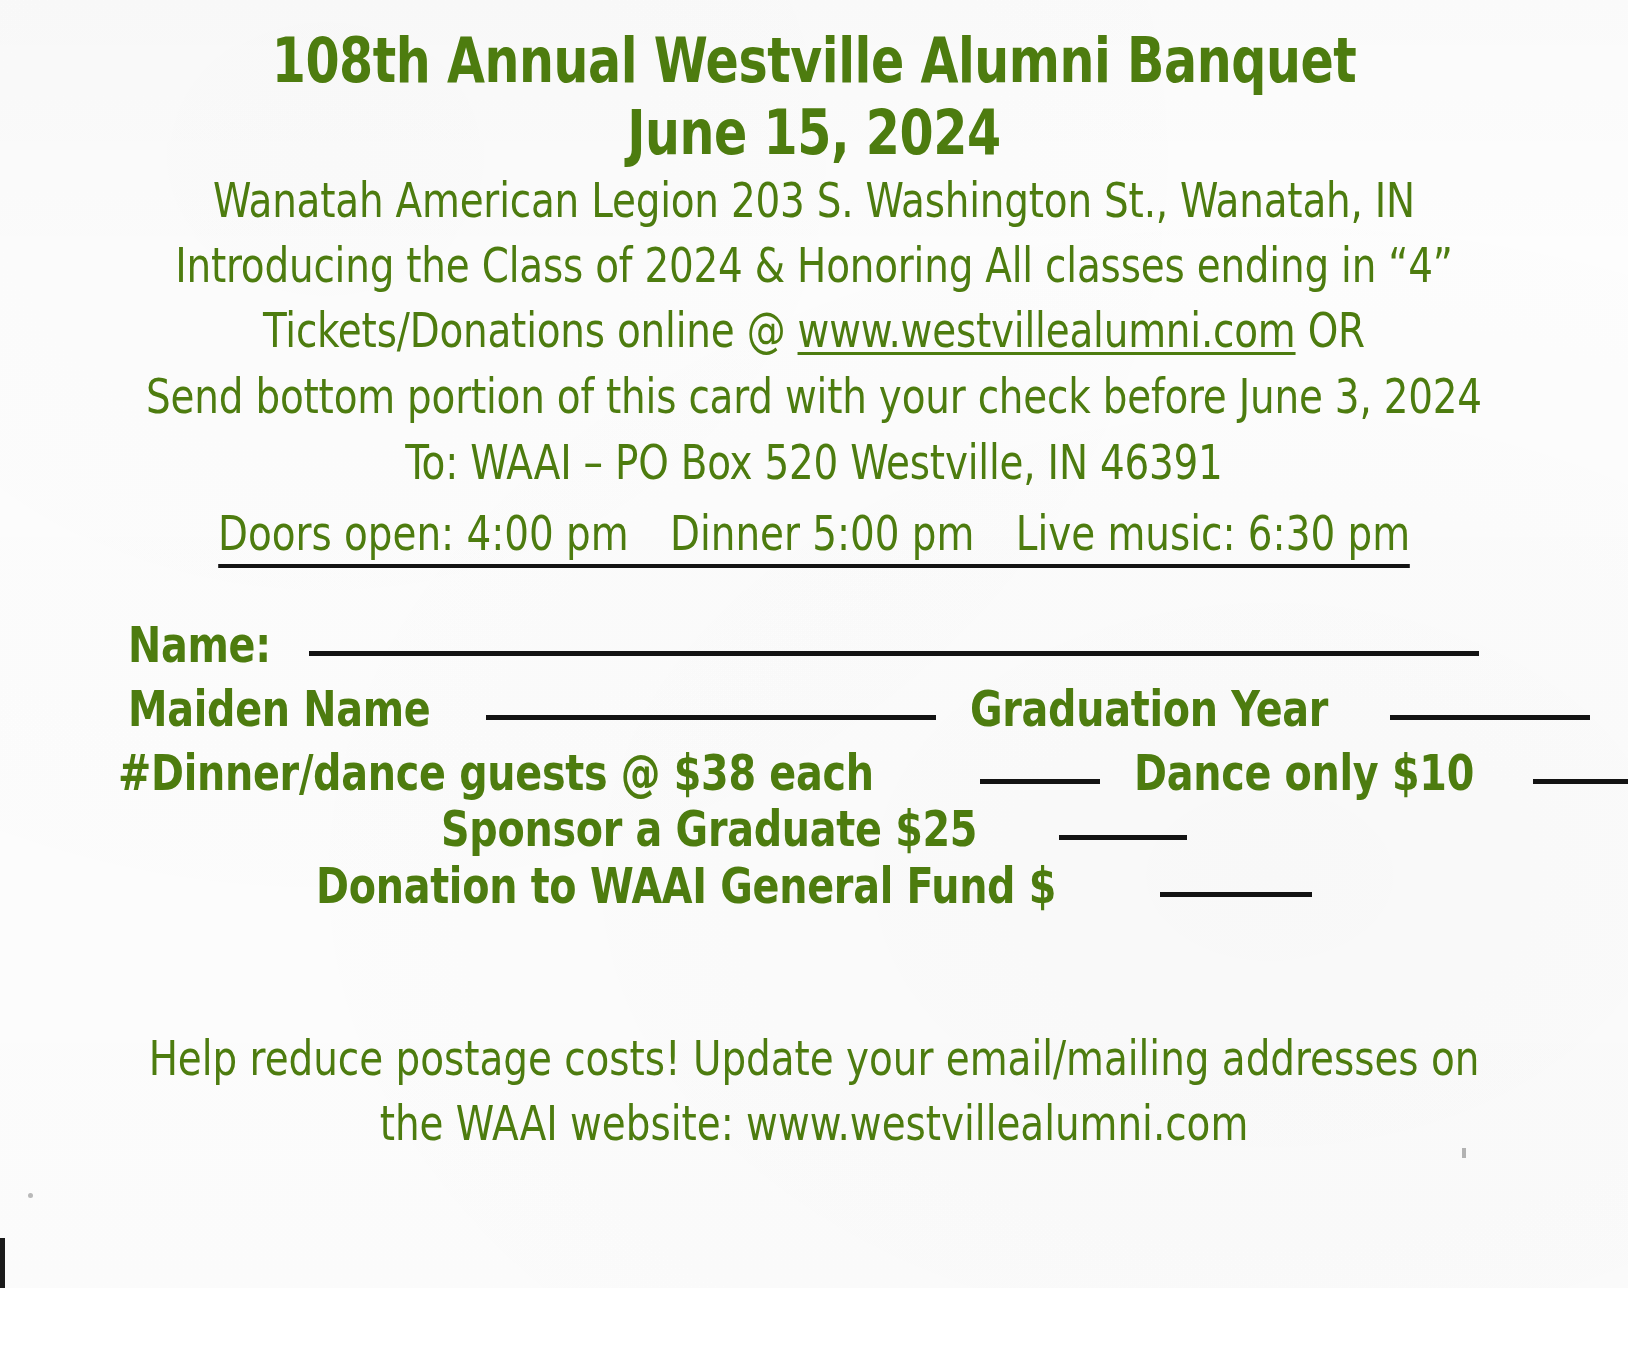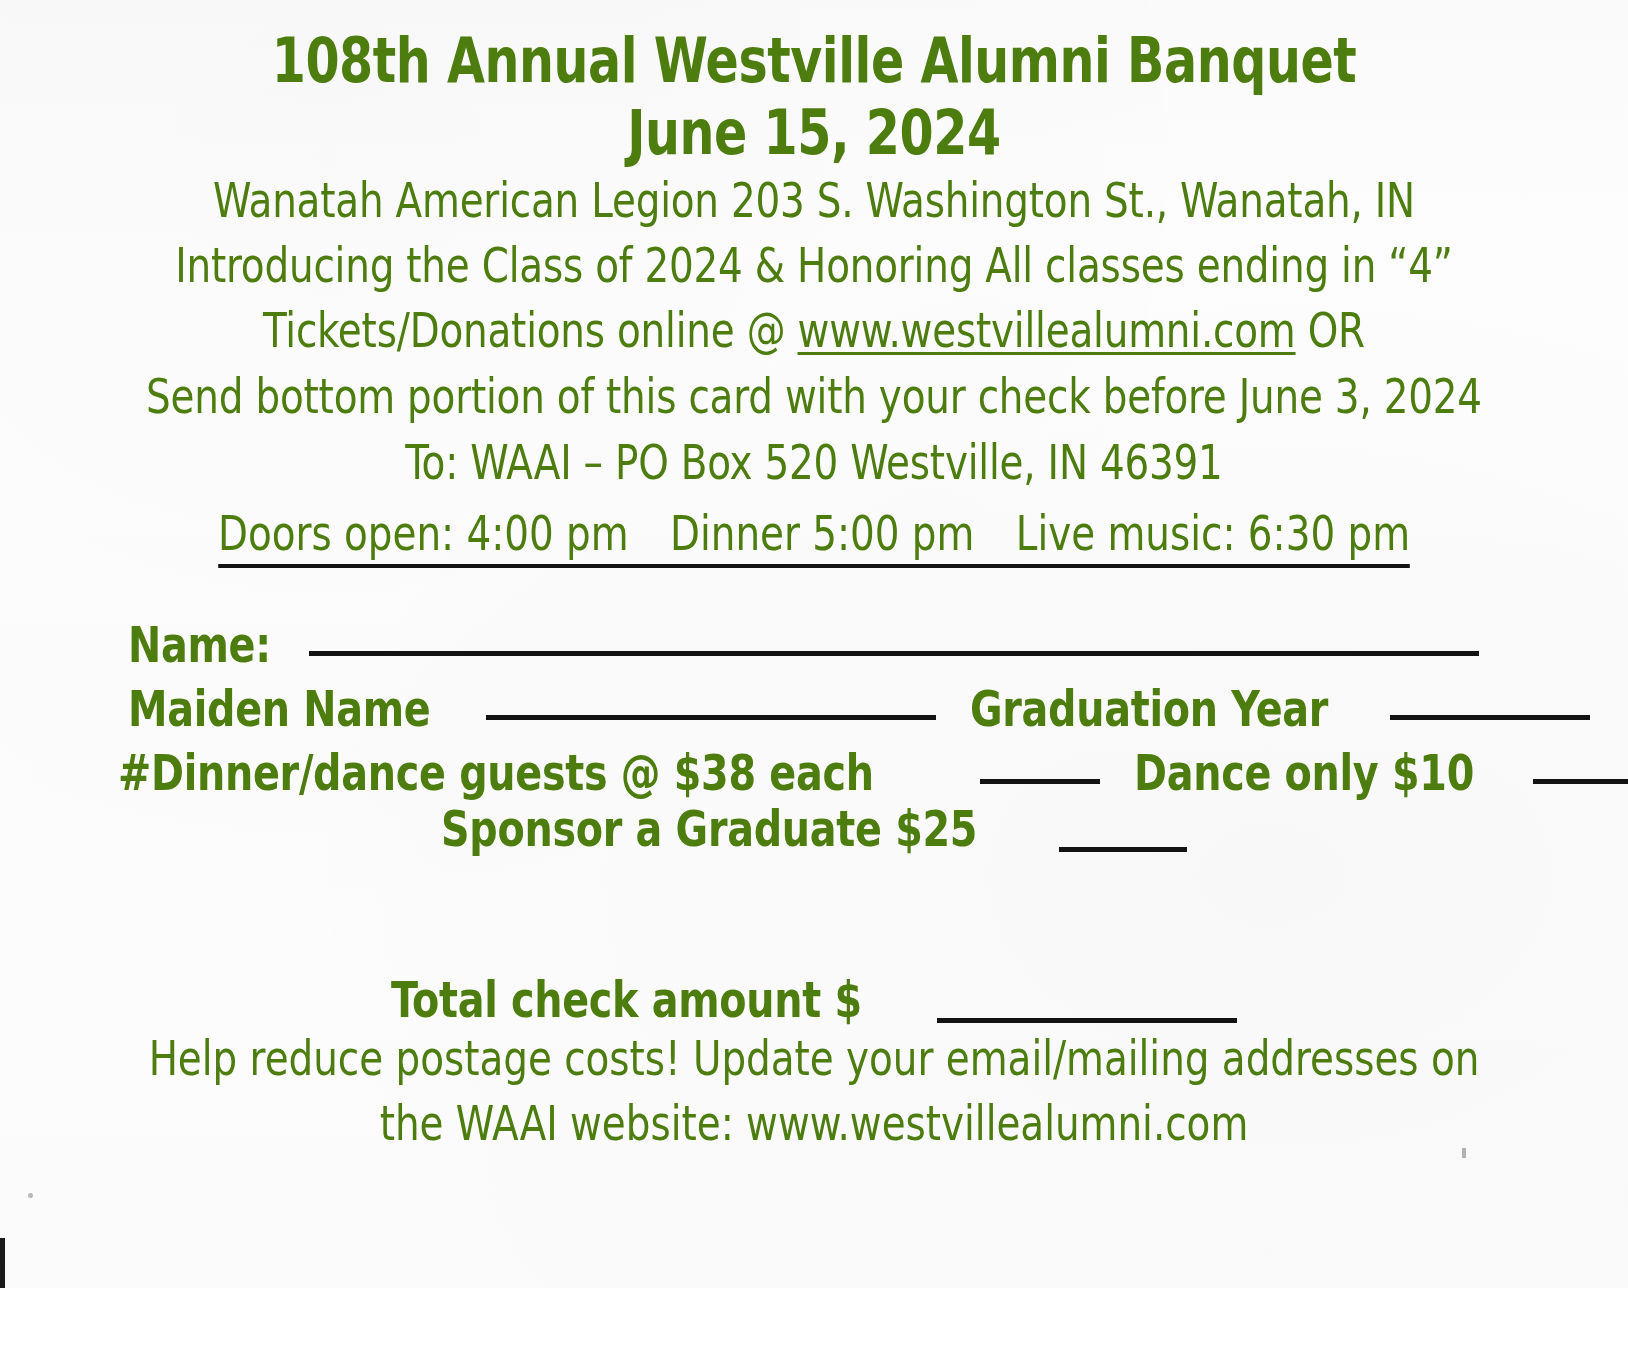--- a/index.html
+++ b/index.html
@@ -129,21 +129,21 @@
     width: 100%;
     font-family: "DejaVu Sans Condensed", "Liberation Sans Narrow", "Liberation Sans", sans-serif;
     font-weight: 700;
     font-size: 49px;
     letter-spacing: -0.3px;
     white-space: nowrap;
     display: flex;
     align-items: baseline;
   }
   .form-line.left-al { justify-content: flex-start; padding-left: 128px; }
-  .form-line.center-al { justify-content: center; align-items: flex-end; }
+  .form-line.center-al { justify-content: center; }
 
   .fl-text { transform: scaleX(0.90); transform-origin: left center; display: inline-block; }
 
   .rule {
     display: inline-block;
     border-bottom: 5px solid #131313;
     position: relative;
     top: -6px;
   }
 
@@ -216,27 +216,27 @@
     <span class="gap-sm"></span>
     <span class="rule" style="width:190px;"></span>
   </div>
 
   <div class="form-line center-al" style="top:801px;">
     <span class="fl-text">Sponsor a Graduate $25</span>
     <span class="gap-sm"></span>
     <span class="rule" style="width:128px;"></span>
   </div>
 
-
-
-  <div class="form-line center-al" style="top:972px;">
-    <span class="fl-text">Total check amount $</span>
-    <span class="gap-sm"></span>
-    <span class="rule" style="width:300px;"></span>
-  </div>
+  <div class="form-line center-al" style="top:858px;">
+    <span class="fl-text">Donation to WAAI General Fund $</span>
+    <span class="gap-sm"></span>
+    <span class="rule" style="width:152px;"></span>
+  </div>
+
+
 
   <div class="note-line" style="top:1030px;">Help reduce postage costs! Update your email/mailing addresses on</div>
   <div class="note-line" style="top:1095px;">the WAAI website: www.westvillealumni.com</div>
 
   <div class="scan-edge-left"></div>
   <div class="scan-speck-a"></div>
   <div class="scan-speck-b"></div>
   <div class="scan-speck-c"></div>
 
 </div>

